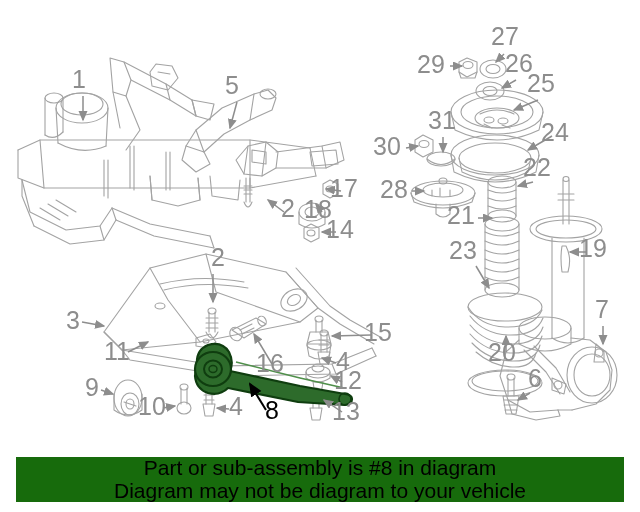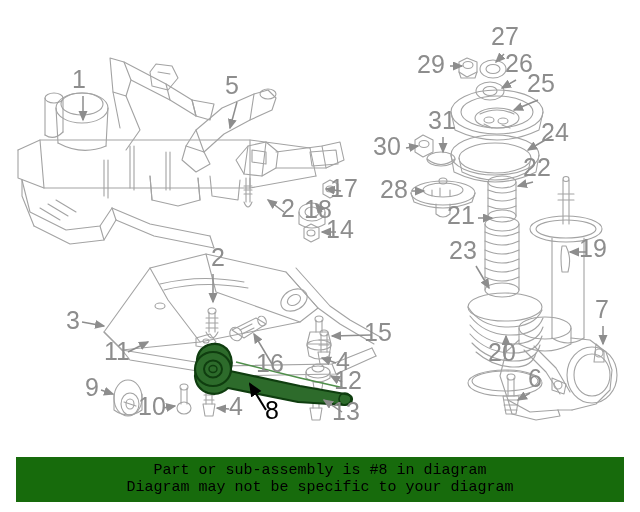--- a/index.html
+++ b/index.html
@@ -38,22 +38,22 @@
     height: 45px;
     background: #176b0c;
     display: flex;
     flex-direction: column;
     align-items: center;
     justify-content: center;
     line-height: 1.08;
   }
   #notice-banner .notice-line {
     color: #000000;
-    font-family: Liberation Mono, monospace;
-    font-size: 15px;
+    font-family: Liberation Sans, sans-serif;
+    font-size: 21px;
     white-space: nowrap;
     letter-spacing: 0px;
   }
 
   
   .callout-num {
     font-family: "Liberation Sans", sans-serif;
     font-size: 25px;
     fill: #8d8d8d;
   }
@@ -460,14 +460,14 @@
       <text class="callout-num" x="378" y="341" text-anchor="middle">15</text>
       <text class="callout-num" x="348" y="389" text-anchor="middle">12</text>
       <text class="callout-num" x="346" y="420" text-anchor="middle">13</text>
       <text class="callout-num highlight" x="272" y="419" text-anchor="middle">8</text>
     </g>
   </svg>
 </div>
 
 <div id="notice-banner">
   <div class="notice-line">Part or sub-assembly is #8 in diagram</div>
-  <div class="notice-line">Diagram may not be specific to your diagram</div>
+  <div class="notice-line">Diagram may not be diagram to your vehicle</div>
 </div>
 
 </body></html>

